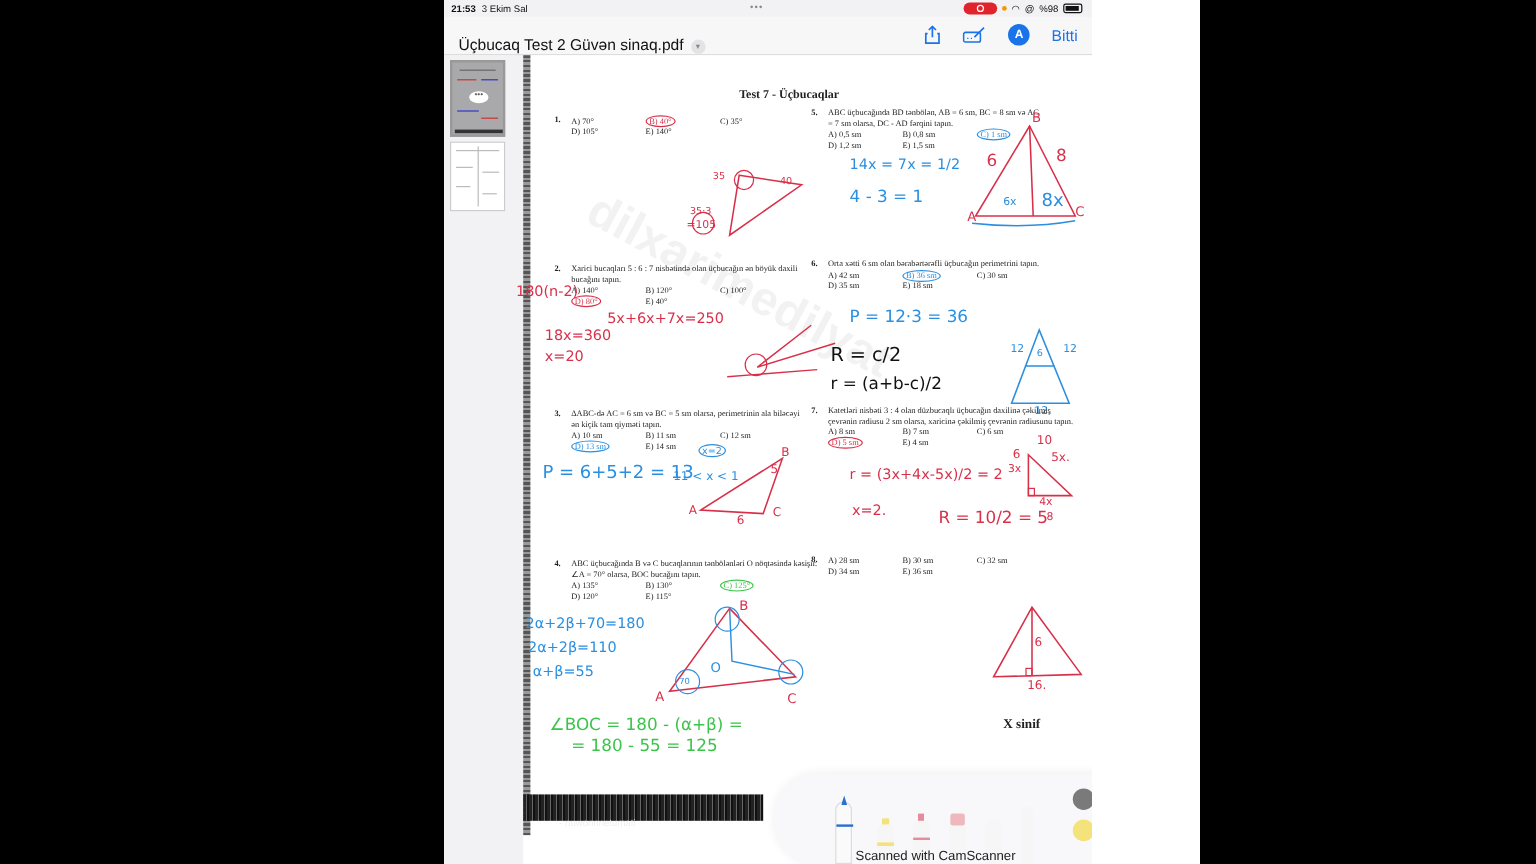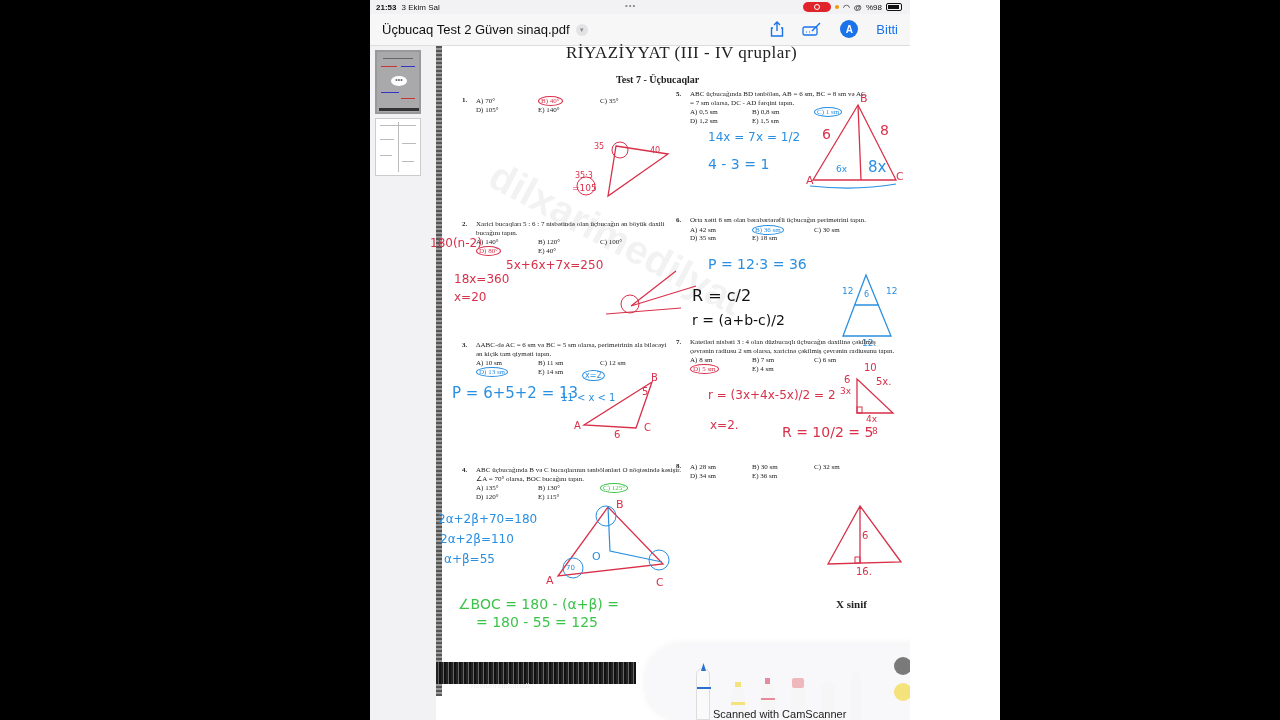--- a/index.html
+++ b/index.html
@@ -9,21 +9,21 @@
   #right-strip{position:absolute;left:910px;top:0;width:90px;height:720px;background:#fff}
   .statusbar{position:absolute;left:0;top:0;width:540px;height:14px;font-size:8px;color:#111;display:flex;align-items:center;padding:0 6px}
   .statusbar .time{font-weight:bold;margin-right:5px}
   .statusbar .dots{position:absolute;left:255px;top:1px;color:#888;letter-spacing:1px;font-size:8px}
   .statusbar .right{position:absolute;right:8px;top:2px;display:flex;align-items:center;gap:4px;font-size:8px}
   .rec{width:28px;height:10px;border-radius:5px;background:#e0242b;display:flex;align-items:center;justify-content:center}
   .rec span{width:6px;height:6px;border-radius:50%;border:1.5px solid #fff}
   .orange-dot{width:4px;height:4px;border-radius:50%;background:#f09a00}
   .battery{width:16px;height:8px;border:1px solid #111;border-radius:2px;padding:1px}
   .battery div{width:95%;height:100%;background:#111}
-  .navbar{position:absolute;left:0;top:14px;width:540px;height:32px;display:flex;align-items:center;padding:0 12px;background:#f7f7f8;border-bottom:1px solid #ddd}
+  .navbar{position:absolute;left:0;top:14px;width:540px;height:32px;display:flex;align-items:flex-end;padding:0 12px;background:#f7f7f8;border-bottom:1px solid #ddd}
   .navbar .title{font-size:13px;color:#111;font-weight:500}
   .chev{margin-left:6px;width:12px;height:12px;border-radius:50%;background:#e3e3e6;color:#888;font-size:7px;display:flex;align-items:center;justify-content:center}
   .navbar .actions{position:absolute;right:12px;top:6px;display:flex;align-items:center;gap:18px}
   .icon-btn{color:#1a73e8;font-size:14px;display:flex;align-items:center}
   .markup-btn{width:18px;height:18px;border-radius:50%;background:#1a73e8;color:#fff;font-size:10px;display:flex;align-items:center;justify-content:center;font-weight:bold}
   .done{color:#1a73e8;font-size:13px;font-weight:normal}
   .sidebar{position:absolute;left:0;top:46px;width:60px;height:674px;background:#f2f2f4}
   .thumb{position:absolute;left:5px;width:46px;border:1px solid #ccc;background:#fff}
   .thumb.t1{top:4px;height:64px;background:#a9a9ab;border:2px solid #999}
   .thumb.t1 .more{position:absolute;left:14px;top:24px;width:16px;height:10px;border-radius:50%;background:#fff;font-size:7px;color:#666;text-align:center;line-height:8px}
@@ -112,21 +112,20 @@
       <div class="line" style="left:4px;top:20px;width:14px"></div>
       <div class="line" style="left:26px;top:24px;width:14px"></div>
       <div class="line" style="left:4px;top:36px;width:12px"></div>
       <div class="line" style="left:26px;top:42px;width:12px"></div>
     </div>
   </div>
 
   <div class="page">
     <div class="page-edge"></div>
     <div class="watermark">dilxarimedilyat</div>
-    <div class="doc-title">RİYAZİYYAT (III - IV qruplar)</div>
     <div class="doc-sub">Test 7 - Üçbucaqlar</div>
 
     <div class="q" style="left:40px;top:50px">
       <span class="num">1.</span>
       <div class="opts">
         <span class="opt">A) 70°</span>
         <span class="opt"><span class="circ red">B) 40°</span></span>
         <span class="opt">C) 35°</span>
         <span class="opt">D) 105°</span>
         <span class="opt">E) 140°</span>

